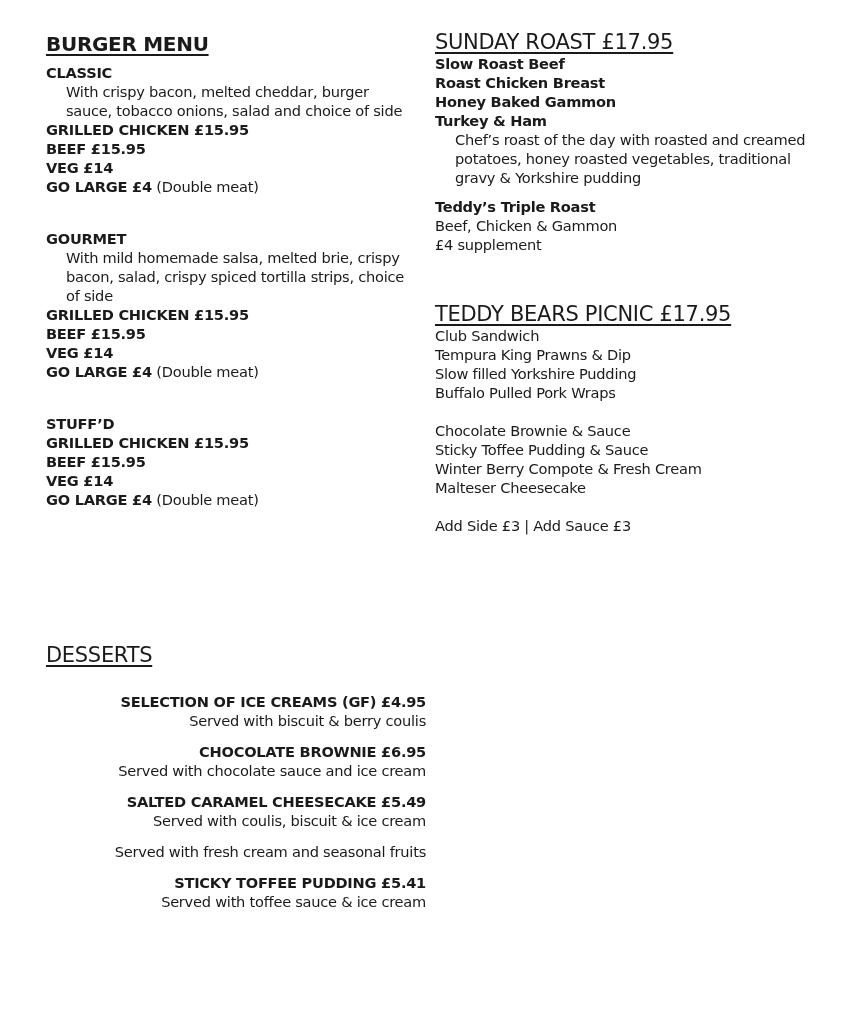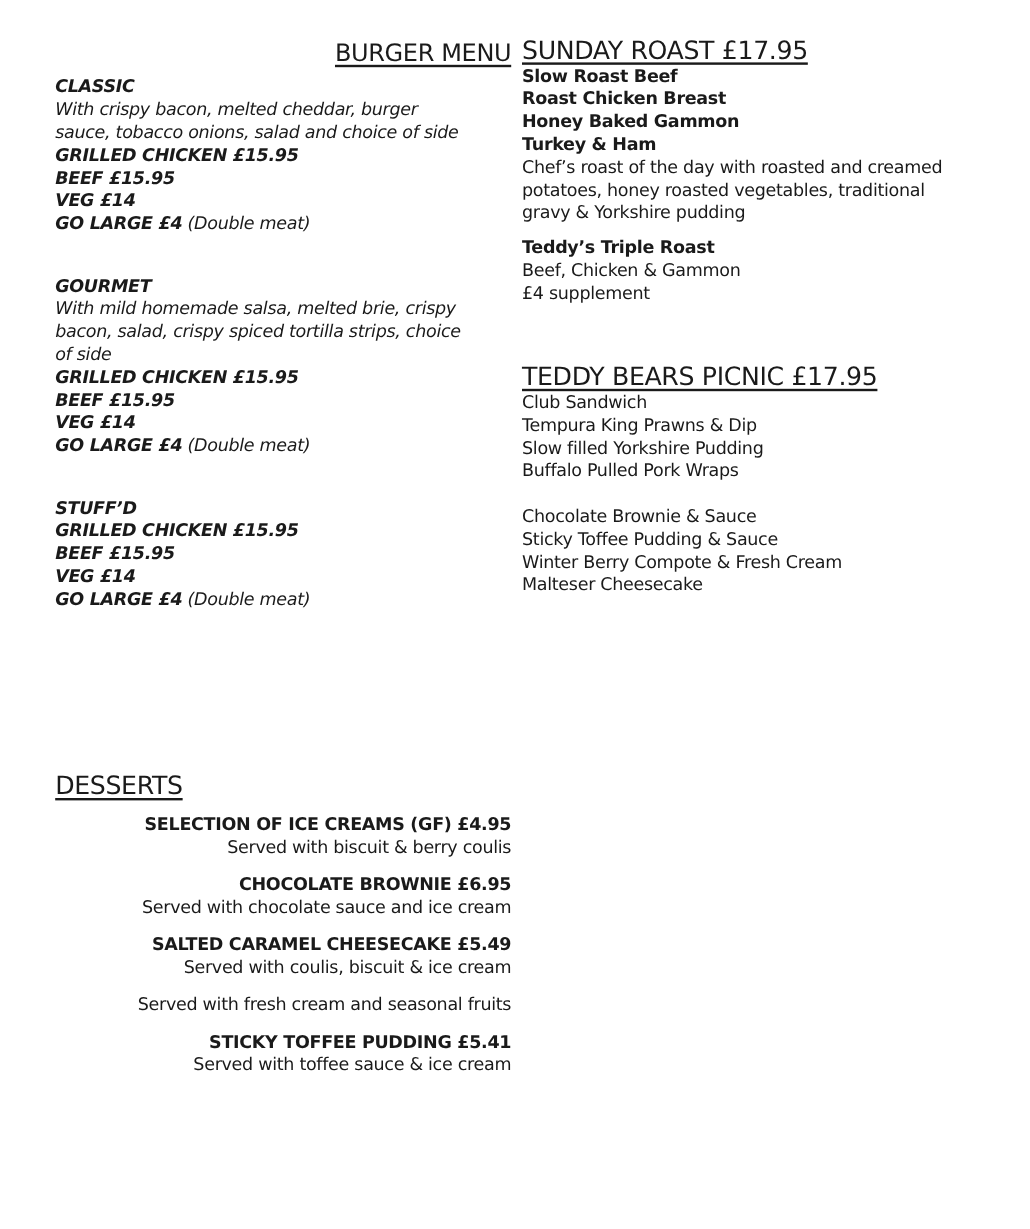--- a/index.html
+++ b/index.html
@@ -6,39 +6,38 @@
     body {
       width: 858px; height: 1024px; position: relative; overflow: hidden;
       font-family: "DejaVu Sans", sans-serif; color: #1a1a1a;
     }
     .col { position: absolute; }
     .left { left: 46px; top: 31px; width: 380px; }
     .right { left: 435px; top: 30px; width: 380px; }
     .desserts { left: 46px; top: 643px; width: 380px; }
 
     .h-bold {
-      font-size: 20px; font-weight: normal; text-decoration: underline;
+      font-size: 20px; font-weight: bold; text-decoration: underline;
       text-underline-offset: 3px; letter-spacing: -0.3px; line-height: 26px;
       margin: 0 0 6px 0;
-      text-align: right;
     }
     .h-light {
       font-size: 21px; font-weight: normal; text-decoration: underline;
       text-underline-offset: 3px; letter-spacing: -0.3px; line-height: 24px;
       margin: 0;
     }
     .line { font-size: 14.6px; line-height: 19px; letter-spacing: -0.25px; white-space: nowrap; }
-    .para { font-size: 14.6px; line-height: 19px; letter-spacing: -0.25px; }
+    .para { font-size: 14.6px; line-height: 19px; letter-spacing: -0.25px; margin-left: 20px; }
     .b { font-weight: bold; }
-    .burger { margin-bottom: 33px; font-style: italic; }
+    .burger { margin-bottom: 33px; }
     .gap-roast { height: 10px; }
     .gap-picnic { height: 48px; }
     .gap19 { height: 19px; }
     .dessert-item { margin-bottom: 12px; text-align: right; }
-    .desserts .h-light { margin-bottom: 11px; }
+    .desserts .h-light { margin-bottom: 25px; }
   </style>
 </head>
 <body>
 
 <section class="col left">
   <h1 class="h-bold">BURGER MENU</h1>
 
   <div class="burger">
     <div class="line b">CLASSIC</div>
     <div class="para" style="width:345px">With crispy bacon, melted cheddar, burger sauce, tobacco onions, salad and choice of side</div>
@@ -94,20 +93,21 @@
     <div class="line">Club Sandwich</div>
     <div class="line">Tempura King Prawns &amp; Dip</div>
     <div class="line">Slow filled Yorkshire Pudding</div>
     <div class="line">Buffalo Pulled Pork Wraps</div>
     <div class="gap19"></div>
     <div class="line">Chocolate Brownie &amp; Sauce</div>
     <div class="line">Sticky Toffee Pudding &amp; Sauce</div>
     <div class="line">Winter Berry Compote &amp; Fresh Cream</div>
     <div class="line">Malteser Cheesecake</div>
     <div class="gap19"></div>
+    <div class="line">Add Side £3 | Add Sauce £3</div>
   </div>
 </section>
 
 <section class="col desserts">
   <h2 class="h-light">DESSERTS</h2>
   <div class="dessert-item">
     <div class="line b">SELECTION OF ICE CREAMS (GF) £4.95</div>
     <div class="line">Served with biscuit &amp; berry coulis</div>
   </div>
   <div class="dessert-item">

